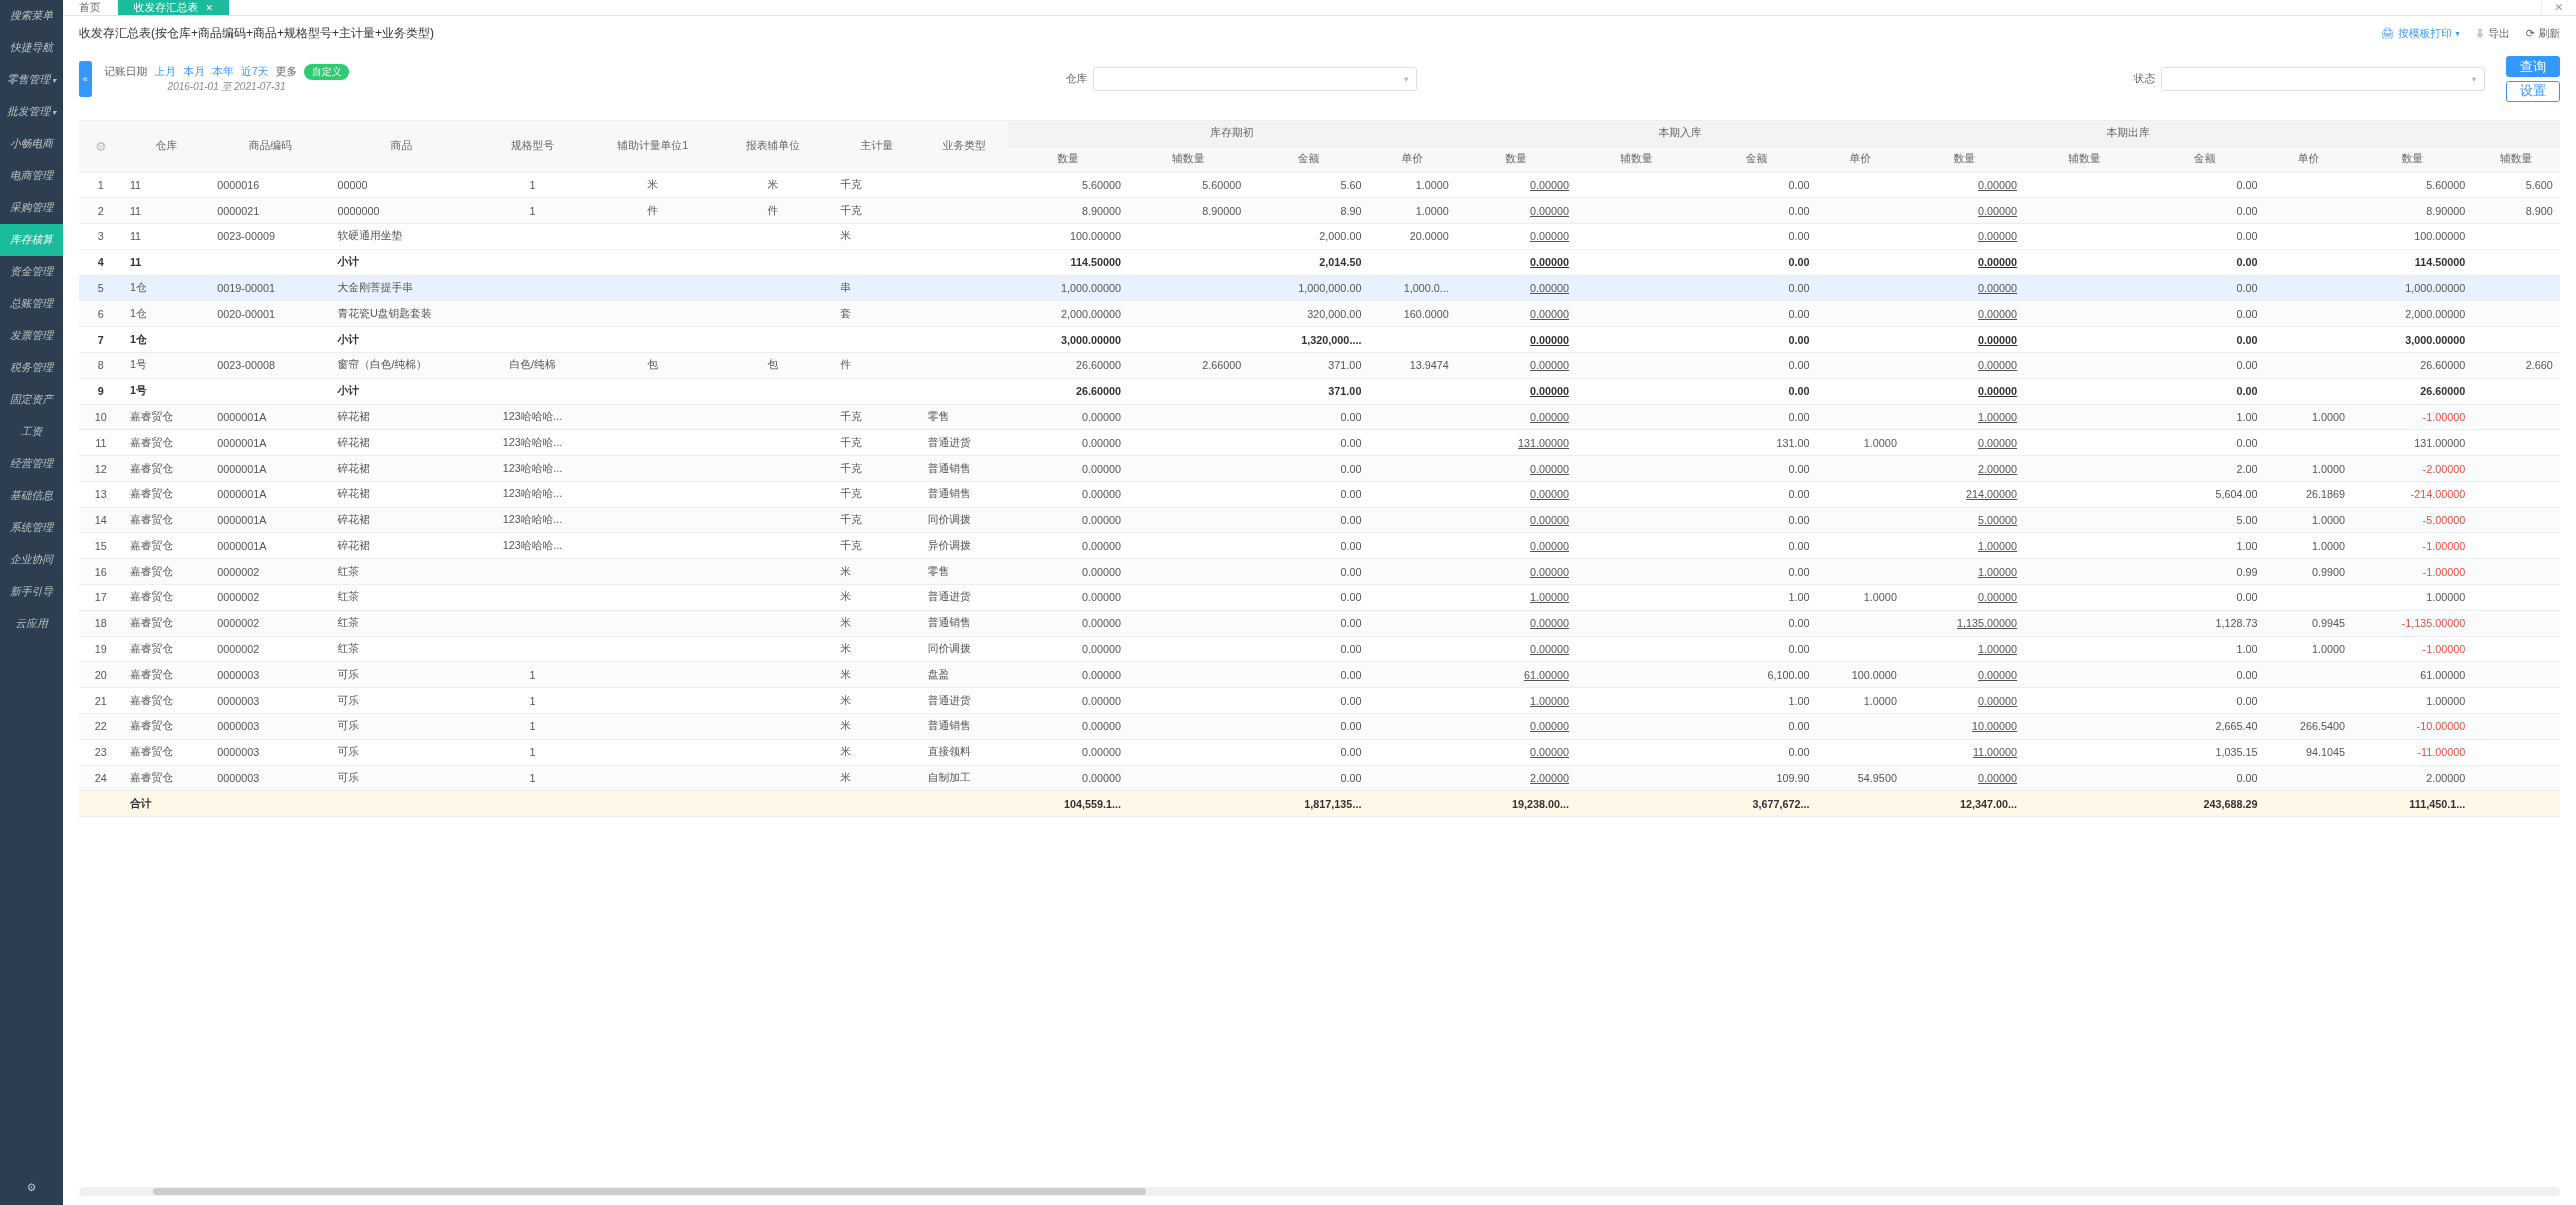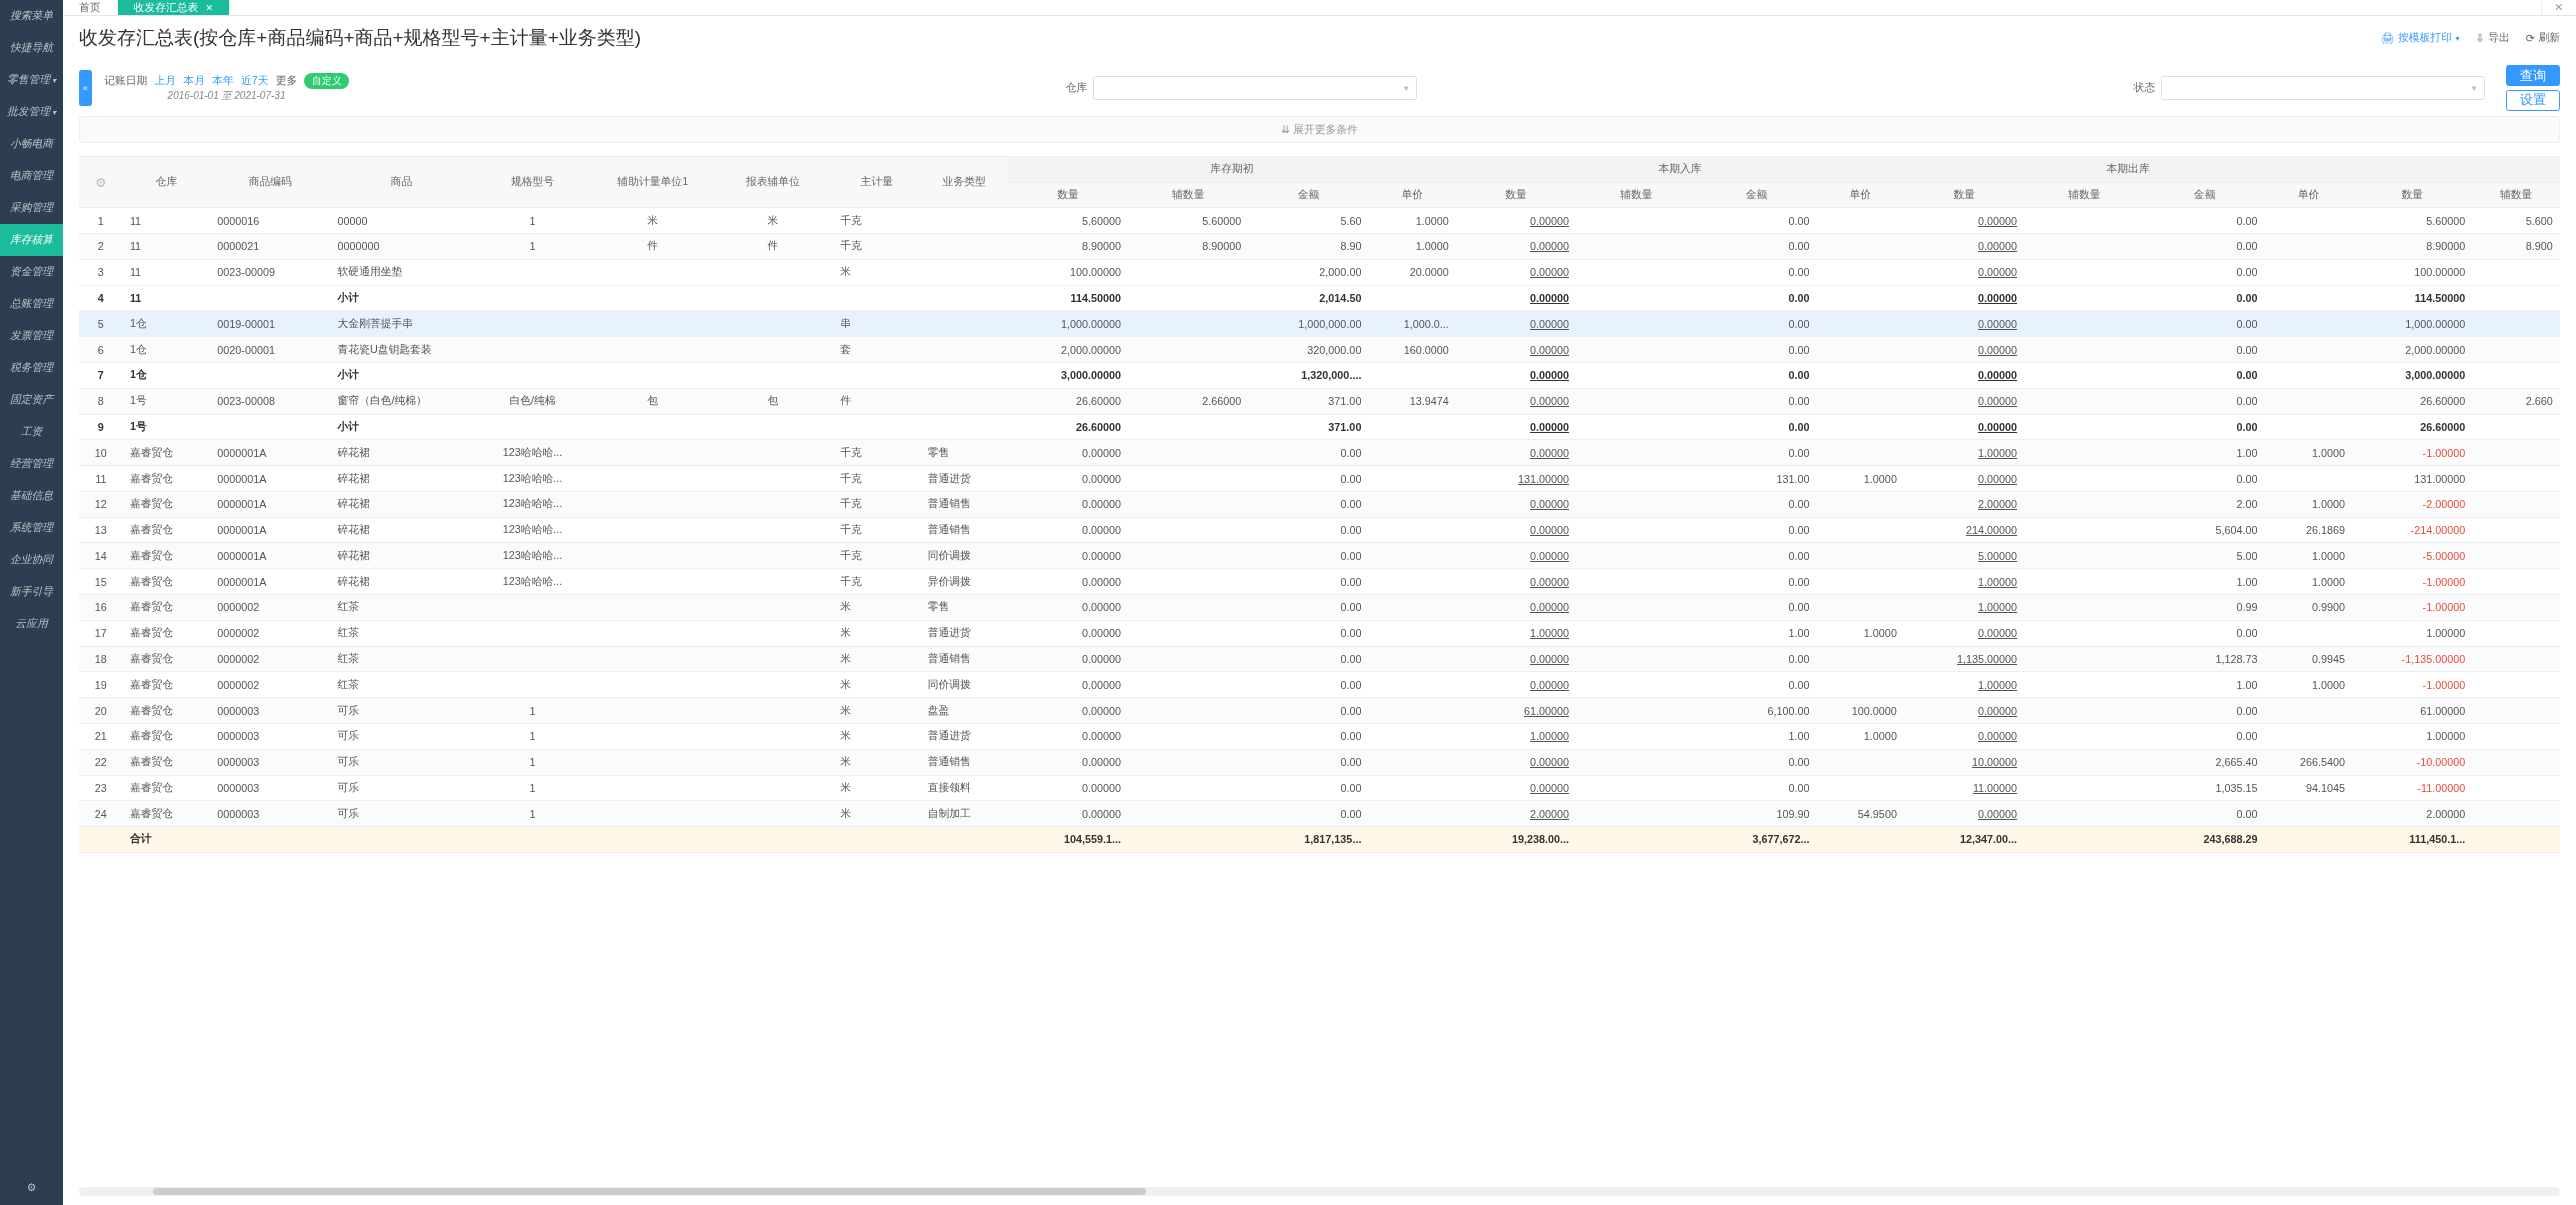--- a/index.html
+++ b/index.html
@@ -10,21 +10,21 @@
 .side-item.active { background: #1abc9c; color: #fff; }
 .side-item .arrow { font-size: 8px; margin-left: 1.8px; }
 .side-bottom { margin-top: auto; padding: 10.8px; text-align: center; }
 .main { flex: 1; display: flex; flex-direction: column; min-width: 0; }
 .tabs { height: 16px; display: flex; align-items: stretch; border-bottom: 0.9px solid #e5e5e5; background: #fff; }
 .tab { padding: 0 16px; display: flex; align-items: center; cursor: pointer; font-size: 10.8px; color: #666; border-right: 0.9px solid #eee; }
 .tab.active { background: #1abc9c; color: #fff; }
 .tab .close { margin-left: 7.2px; font-size: 9px; }
 .tabs .tab-close-all { margin-left: auto; padding: 0 12.6px; display: flex; align-items: center; cursor: pointer; color: #999; border-left: 0.9px solid #eee; }
 .titlebar { display: flex; align-items: center; padding: 9px 16px; }
-.titlebar h1 { font-size: 19px; font-weight: 400; color: #333; }
+.titlebar h1 { font-size: 12px; font-weight: 400; color: #333; }
 .title-actions { margin-left: auto; display: flex; gap: 16px; align-items: center; color: #666; }
 .title-actions .link { cursor: pointer; display: flex; align-items: center; gap: 3.6px; }
 .title-actions .link.blue { color: #3399ff; }
 .filterbar { display: flex; align-items: center; padding: 5.4px 16px; gap: 12.6px; }
 .collapse-handle { width: 12.6px; height: 36px; background: #3399ff; border-radius: 2.7px; color: #fff; display: flex; align-items: center; justify-content: center; cursor: pointer; font-size: 9px; }
 .filter-group { display: flex; flex-direction: column; align-items: center; }
 .filter-label { color: #666; }
 .filter-links { display: flex; gap: 7.2px; align-items: center; }
 .fl { color: #3399ff; cursor: pointer; }
 .fl.gray { color: #666; }
@@ -141,21 +141,20 @@
             <span class="caret">▾</span>
           </div>
       </div>
 
       <div style="display:flex;flex-direction:column;gap:3.6px;margin-left:9px">
         <button class="btn primary">查询</button>
         <button class="btn outline-blue">设置</button>
       </div>
     </div>
 
-    <div class="expand-bar">⇊ <span>展开更多条件</span></div>
 
     <div class="table-wrap">
       <table>
         <colgroup>
           <col class="colw-idx">
             <col class="colw-s">
             <col class="colw-m">
             <col class="colw-l">
             <col class="colw-m">
             <col class="colw-m">

